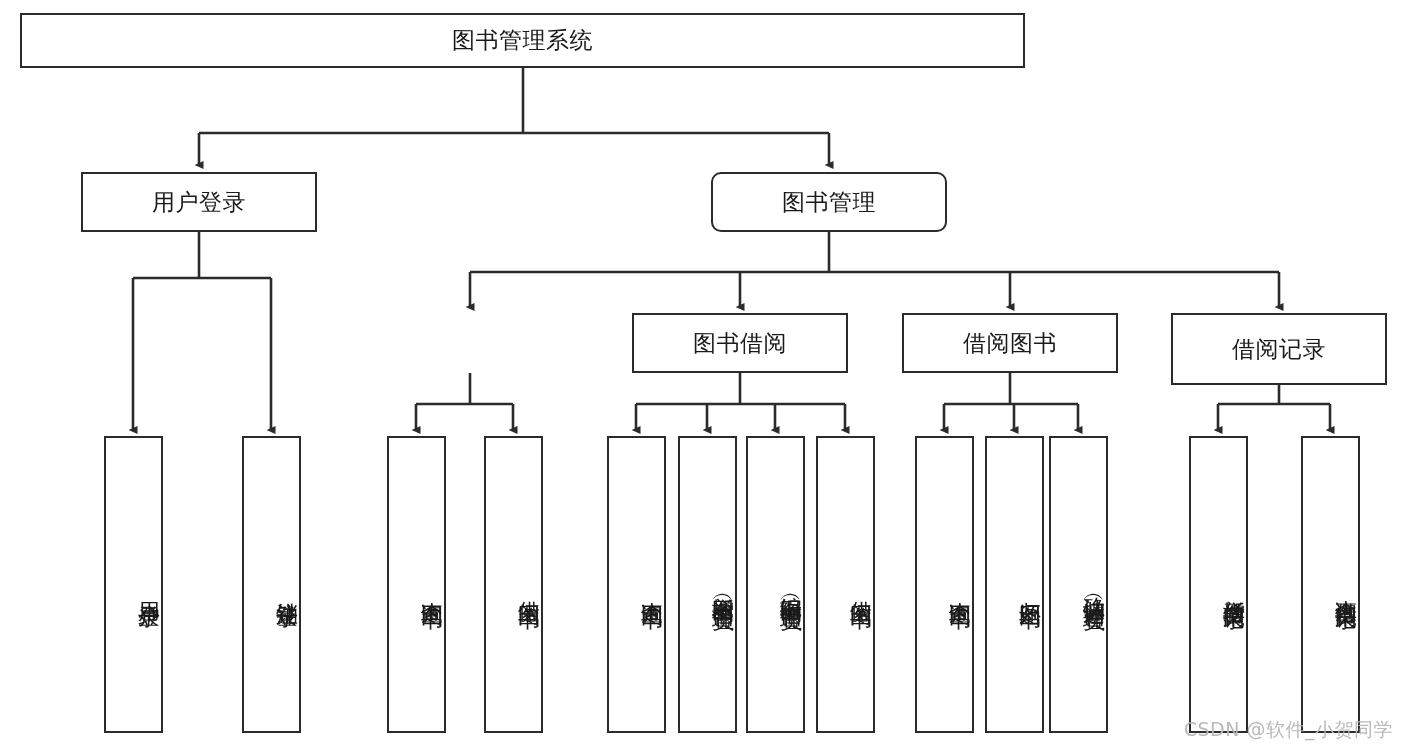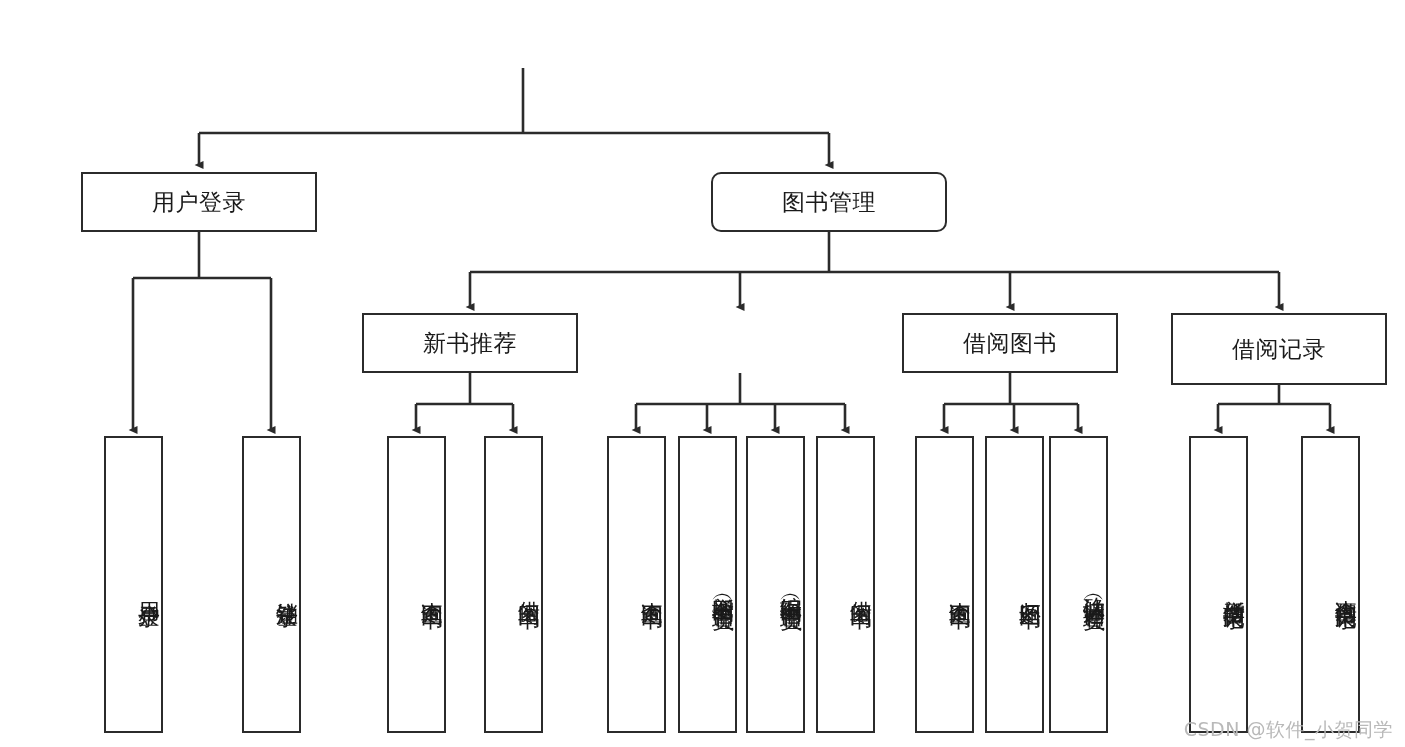--- a/index.html
+++ b/index.html
@@ -116,30 +116,33 @@
       <path d="M1014,404 L1014,430" marker-end="url(#arrow)"></path>
       <path d="M1078,404 L1078,430" marker-end="url(#arrow)"></path>
 
       <path d="M1279,373 L1279,404"></path>
       <path d="M1218,404 L1330,404"></path>
       <path d="M1218,404 L1218,430" marker-end="url(#arrow)"></path>
       <path d="M1330,404 L1330,430" marker-end="url(#arrow)"></path>
     </g>
   </svg>
 
+  <div class="node node-h node-root" style="left:20px; top:13px; width:1005px; height:55px;">
+    <span>图书管理系统</span>
+  </div>
 
   <div class="node node-h" style="left:81px; top:172px; width:236px; height:60px;">
     <span>用户登录</span>
   </div>
   <div class="node node-h" style="left:711px; top:172px; width:236px; height:60px;border-radius:10px;">
     <span>图书管理</span>
   </div>
 
-  <div class="node node-h" style="left:362px; top:313px; width:216px; height:60px;">
-    <span>新书推荐</span>
+  <div class="node node-h" style="left:632px; top:313px; width:216px; height:60px;">
+    <span>图书借阅</span>
   </div>
   <div class="node node-h" style="left:902px; top:313px; width:216px; height:60px;">
     <span>借阅图书</span>
   </div>
   <div class="node node-h" style="left:1171px; top:313px; width:216px; height:72px;">
     <span>借阅记录</span>
   </div>
 
   <div class="node node-v" style="left:104px; top:436px; width:59px; height:297px;">
     <span class="vlabel">用户登录</span>

